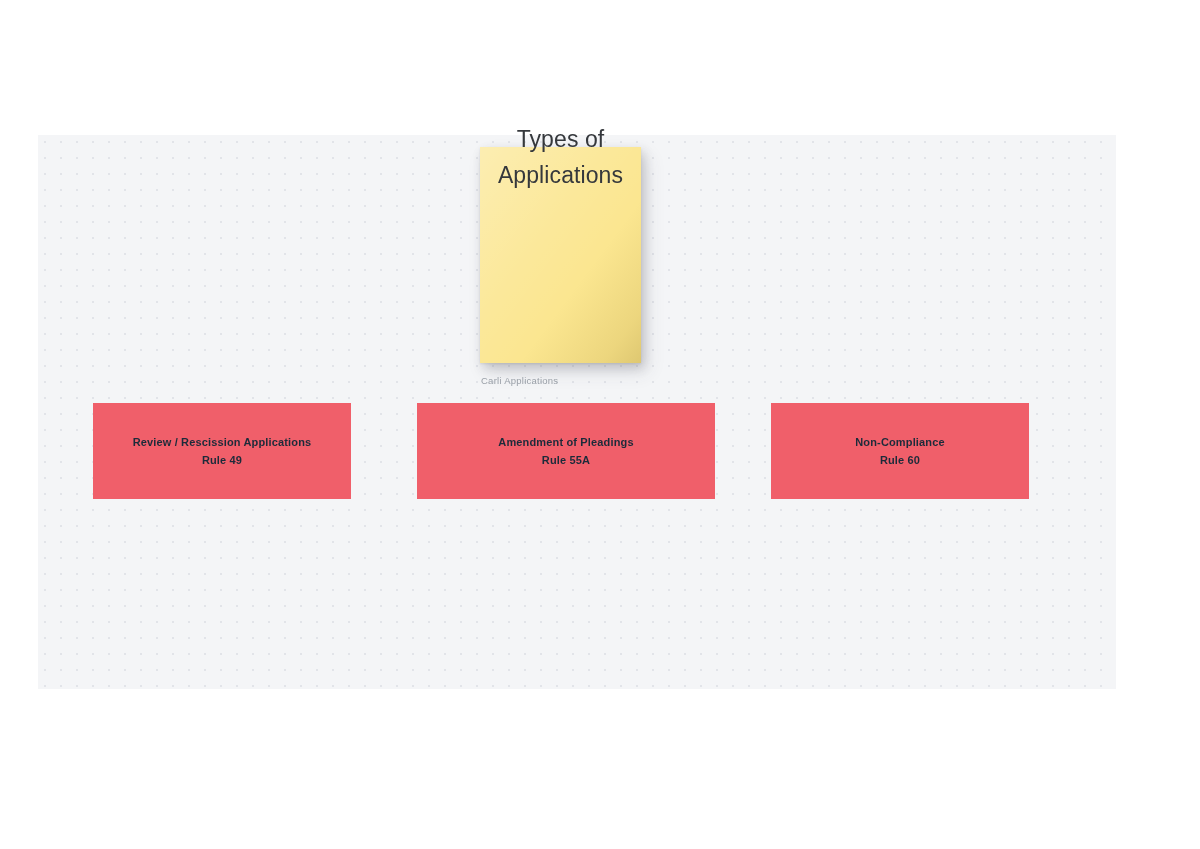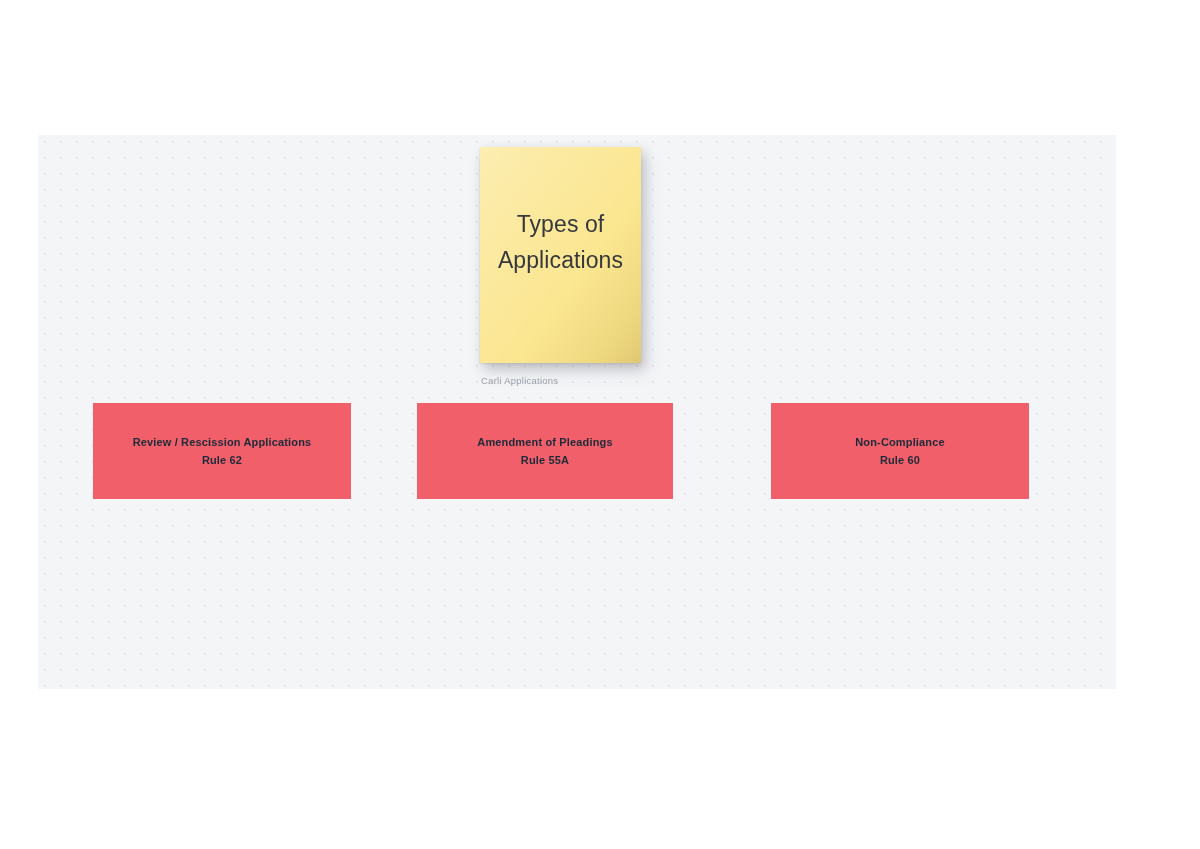--- a/index.html
+++ b/index.html
@@ -46,21 +46,20 @@
         rgba(255,255,255,0.30) 0%,
         rgba(255,255,255,0.10) 38%,
         rgba(0,0,0,0.00) 62%,
         rgba(160,130,30,0.16) 88%,
         rgba(140,112,24,0.26) 100%);
     box-shadow:
       0 1px 2px rgba(60,60,70,0.10),
       3px 5px 10px rgba(60,60,70,0.20),
       6px 9px 18px rgba(60,60,70,0.12);
     display: flex;
-    align-items: center;
     justify-content: center;
   }
   #sticky-note-text {
     font-size: 23px;
     line-height: 1.58;
     color: #35383c;
     text-align: center;
     letter-spacing: 0.1px;
     padding: 0 8px;
     white-space: pre-line;
@@ -90,39 +89,39 @@
     text-align: center;
     font-size: 11px;
     font-weight: bold;
     color: #1c2b3a;
     line-height: 1.65;
     letter-spacing: 0.15px;
     white-space: pre-line;
     margin-top: 0px;
   }
   #rule-card-0 { left: 55px;  top: 268px; width: 258px; }
-  #rule-card-1 { left: 379px; top: 268px; width: 256px; }
+  #rule-card-1 { left: 379px; top: 268px; width: 298px; }
   #rule-card-2 { left: 733px; top: 268px; width: 258px; }
 </style>
 </head>
 <body>
 
 <div id="board-canvas">
 
   <div id="sticky-note-wrap">
     <div id="sticky-note">
       <div id="sticky-note-text">Types of
 Applications</div>
     </div>
     <div id="sticky-note-author">Carli Applications</div>
   </div>
 
   <div class="rule-card" id="rule-card-0">
     <div class="rule-card-text">Review / Rescission Applications
-Rule 62</div>
+Rule 49</div>
   </div>
 
   <div class="rule-card" id="rule-card-1">
     <div class="rule-card-text">Amendment of Pleadings
 Rule 55A</div>
   </div>
 
   <div class="rule-card" id="rule-card-2">
     <div class="rule-card-text">Non-Compliance
 Rule 60</div>

